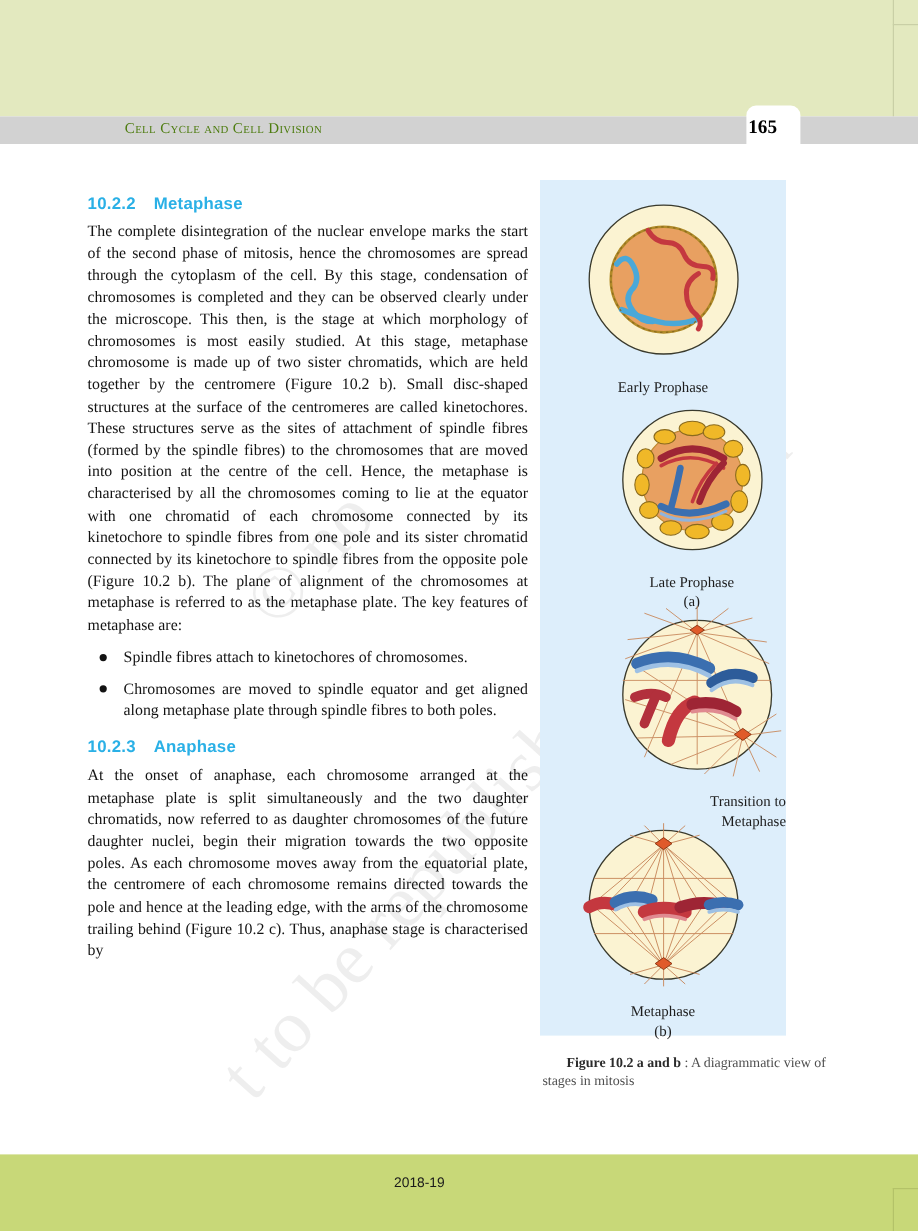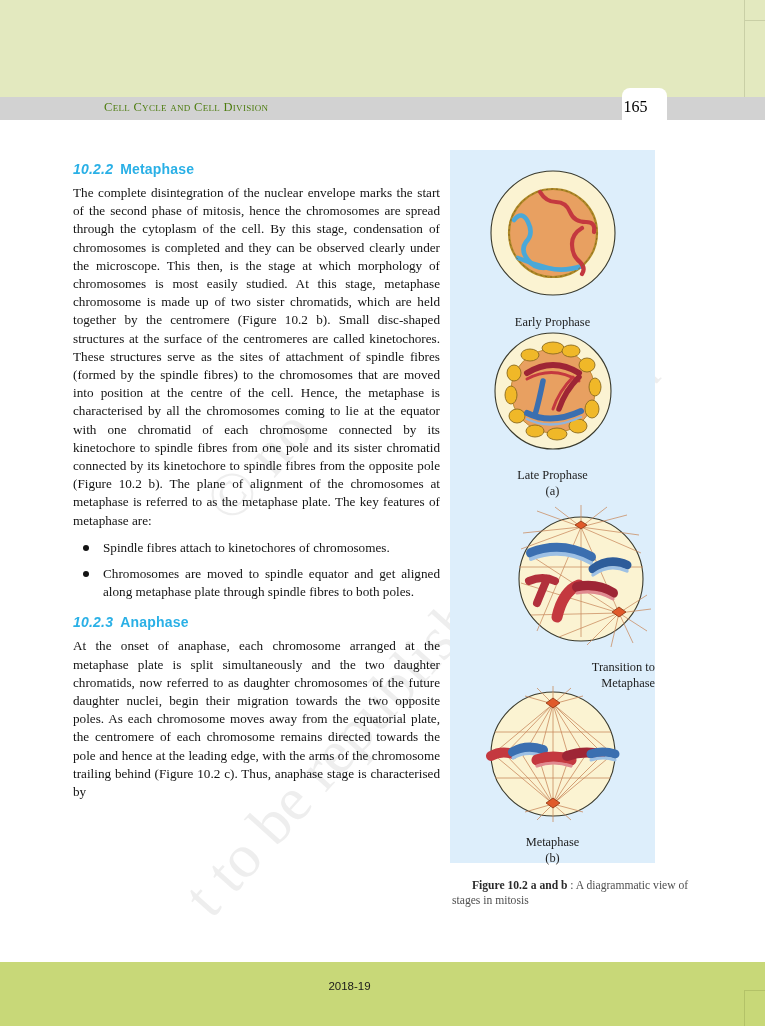--- a/index.html
+++ b/index.html
@@ -36,21 +36,21 @@
     position: absolute; left: 622px; top: 88px;
     width: 45px; height: 33px;
     background: #ffffff;
     border-radius: 8px 8px 0 0;
   }
   .page-num {
     position: absolute; left: 622px; top: 98px;
     width: 27px;
     text-align: center;
     font-size: 16px;
-    font-weight: normal;
+    font-weight: bold;
     color: #000000;
   }
   .edge-line-v {
     position: absolute; left: 744px; top: 0;
     width: 1px; height: 97px;
     background: #c9cfa6;
   }
   .edge-line-h {
     position: absolute; left: 744px; top: 20px;
     width: 21px; height: 1px;
@@ -95,21 +95,21 @@
   }
   .para.indent { text-indent: 24px; }
   .sec-head {
     font-family: "Liberation Sans", sans-serif;
     font-size: 14px;
     font-weight: bold;
     color: #2ab0e6;
     margin: 13px 0 7px 0;
     letter-spacing: 0.2px;
   }
-  .sec-head .num { margin-right: 7px; font-style: italic; }
+  .sec-head .num { margin-right: 15px; }
   b.term { font-weight: normal; }
 
   .bullets {
     list-style: none;
     margin: 6px 0 8px 0;
     padding: 0;
   }
   .bullets li {
     position: relative;
     padding-left: 30px;
@@ -211,21 +211,21 @@
       <circle cx="75" cy="75" r="44" fill="#e8a061" stroke="#b08a28" stroke-width="2.2"></circle>
       <path d="M36 62 q8 -10 14 2 q6 12 -2 20 q-6 8 2 18 q6 8 16 8" fill="none" stroke="#4aa8d8" stroke-width="4.6" stroke-linecap="round"></path>
       <path d="M40 100 q14 6 30 10 q16 4 34 -2" fill="none" stroke="#4aa8d8" stroke-width="4.6" stroke-linecap="round"></path>
       <path d="M62 34 q6 10 16 10 q10 0 14 10 q4 10 16 10 q10 0 8 10" fill="none" stroke="#c4383f" stroke-width="4.2" stroke-linecap="round"></path>
       <path d="M104 70 q-10 6 -10 16 q0 12 8 18 q6 6 2 12" fill="none" stroke="#c4383f" stroke-width="4.2" stroke-linecap="round"></path>
       <circle cx="75" cy="75" r="44" fill="none" stroke="#8a6a1e" stroke-width="1" stroke-dasharray="2 3"></circle>
     </svg>
     <div class="fig-label">Early Prophase</div>
   </div>
 
-  <div class="fig-item" style="top:171px;">
+  <div class="fig-item" style="top:180px;padding-left:24px;">
     <svg width="140" height="140" viewBox="0 0 140 140">
       <circle cx="70" cy="70" r="58" fill="#fbf3d2" stroke="#3a3a2c" stroke-width="1.1"></circle>
       <circle cx="70" cy="70" r="42" fill="#e8a061" stroke="#c08a30" stroke-width="1"></circle>
       <g fill="#f0b828" stroke="#8a6a1e" stroke-width="0.9">
         <ellipse cx="70" cy="27" rx="11" ry="6"></ellipse>
         <ellipse cx="47" cy="34" rx="9" ry="6"></ellipse>
         <ellipse cx="31" cy="52" rx="7" ry="8"></ellipse>
         <ellipse cx="28" cy="74" rx="6" ry="9"></ellipse>
         <ellipse cx="34" cy="95" rx="8" ry="7"></ellipse>
         <ellipse cx="52" cy="110" rx="9" ry="6"></ellipse>

